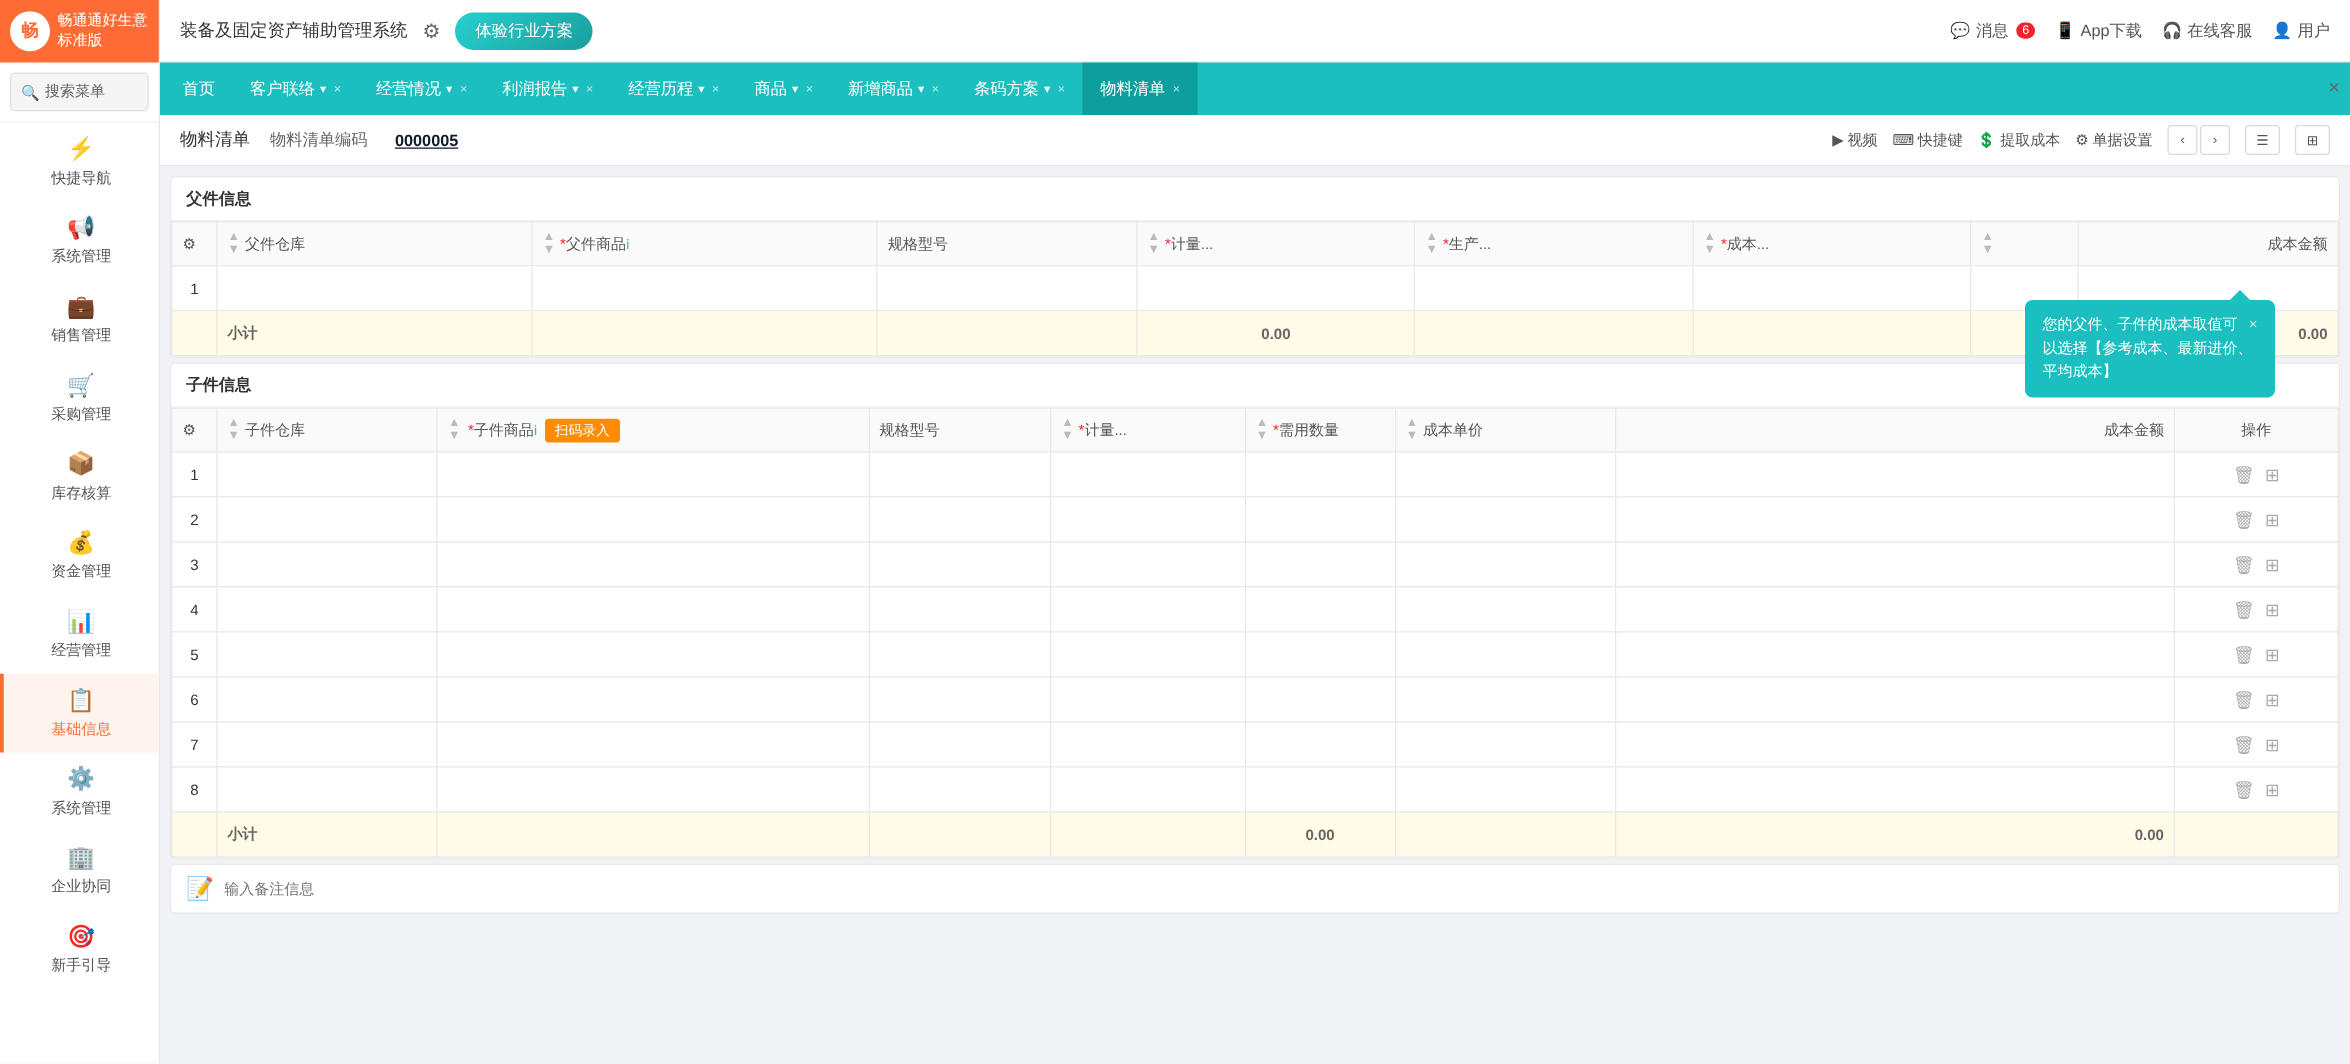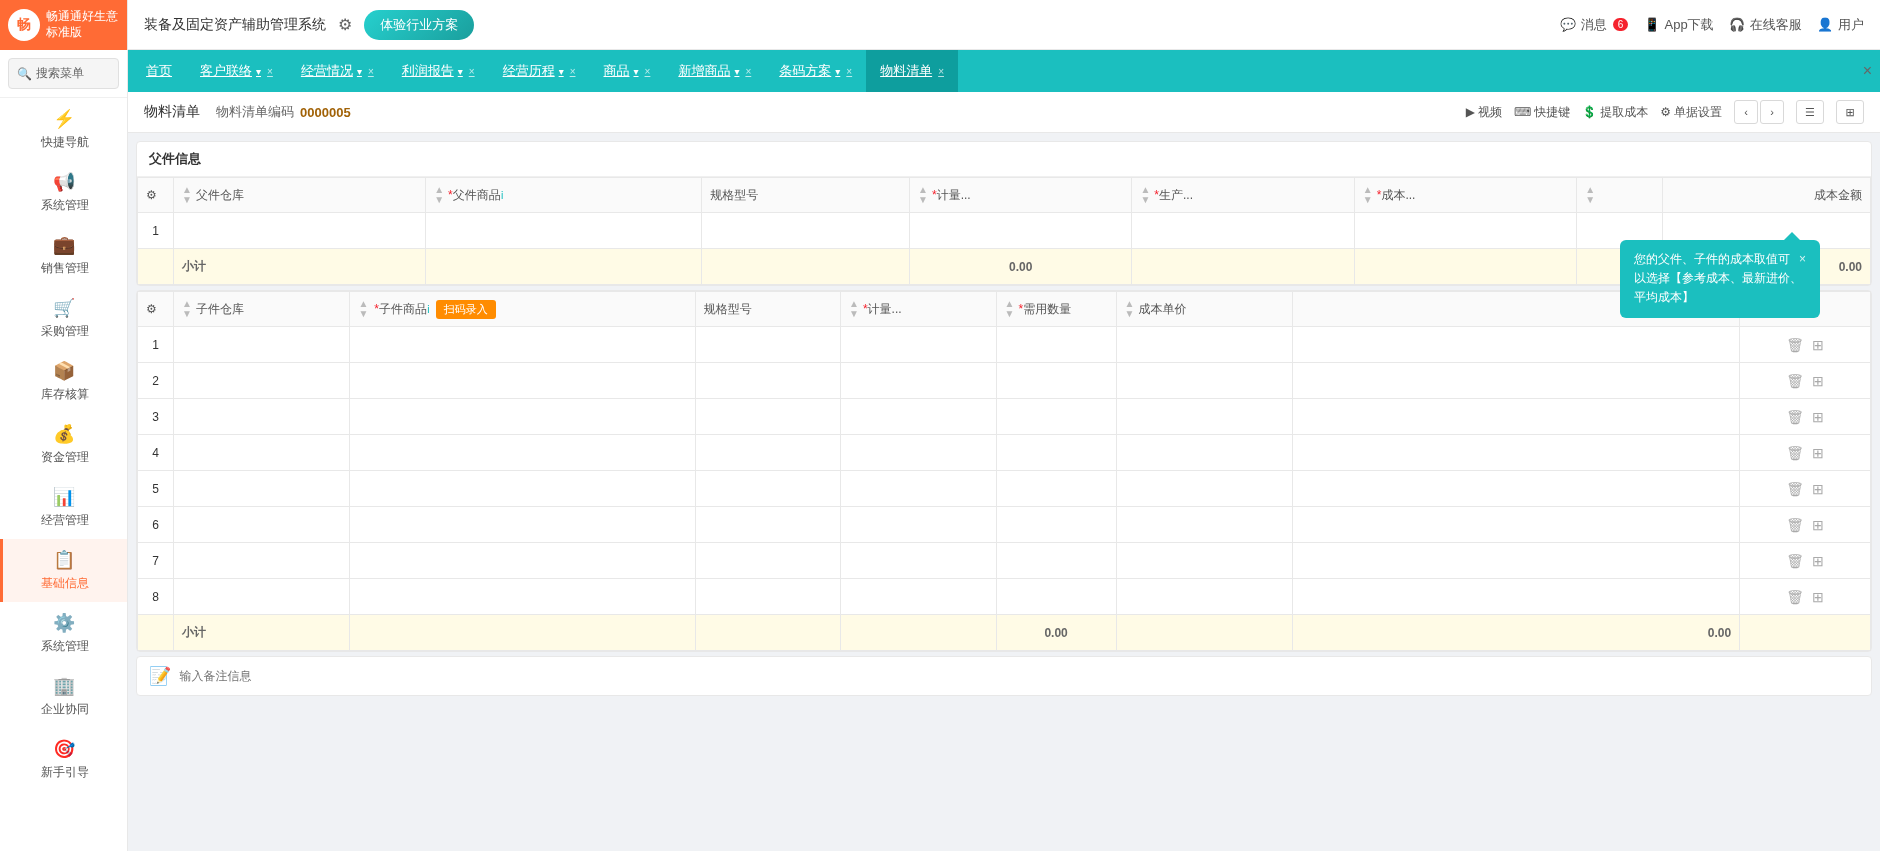--- a/index.html
+++ b/index.html
@@ -140,21 +140,20 @@
       padding: 0 14px;
       height: 42px;
       display: flex;
       align-items: center;
       gap: 4px;
       color: #fff;
       font-size: 13px;
       cursor: pointer;
       white-space: nowrap;
       position: relative;
-      text-decoration: underline;
     }
     .nav-tab.active { background: #0e9e9e; }
     .nav-tab .close-x {
       font-size: 10px;
       opacity: 0.7;
       margin-left: 2px;
     }
     .nav-tab .arrow { font-size: 10px; }
 
     
@@ -505,23 +504,23 @@
     <div style="margin-left:auto;display:flex;align-items:center;">
       <button class="right-panel-btn">×</button>
     </div>
   </div>
 
   <div class="content-area">
     <div class="content-inner">
 
       <div class="page-header">
         <span class="page-header-title">物料清单</span>
-        <div style="font-size:13px;color:#666;display:flex;align-items:center;gap:6px;">
+        <div style="font-size:13px;color:#666;display:flex;align-items:center;gap:22px;">
           <span>物料清单编码</span>
-          <span style="color:#a16207;font-weight:600;">0000005</span>
+          <span style="color:#0f172a;font-weight:600;text-decoration:underline;">0000005</span>
         </div>
         <div class="page-header-actions">
           <button class="header-action-btn">
             <span>▶</span>
             <span>视频</span>
           </button>
           <button class="header-action-btn">
             <span>⌨</span>
             <span>快捷键</span>
           </button>
@@ -631,20 +630,21 @@
               <td></td>
               <td></td>
               <td></td>
               <td style="text-align:right;font-weight:600;">0.00</td>
             </tr>
           </tbody>
         </table>
       </div>
 
       <div class="section" style="margin:4px 8px 4px 8px;">
+        <div class="section-title">子件信息</div>
         <table class="data-table">
           <thead>
             <tr>
               <th class="th-settings">⚙</th>
               <th>
                 <div class="th-sortable">
                   <span class="sort-arrows">
                       <span>▲</span>
                       <span>▼</span>
                     </span>

